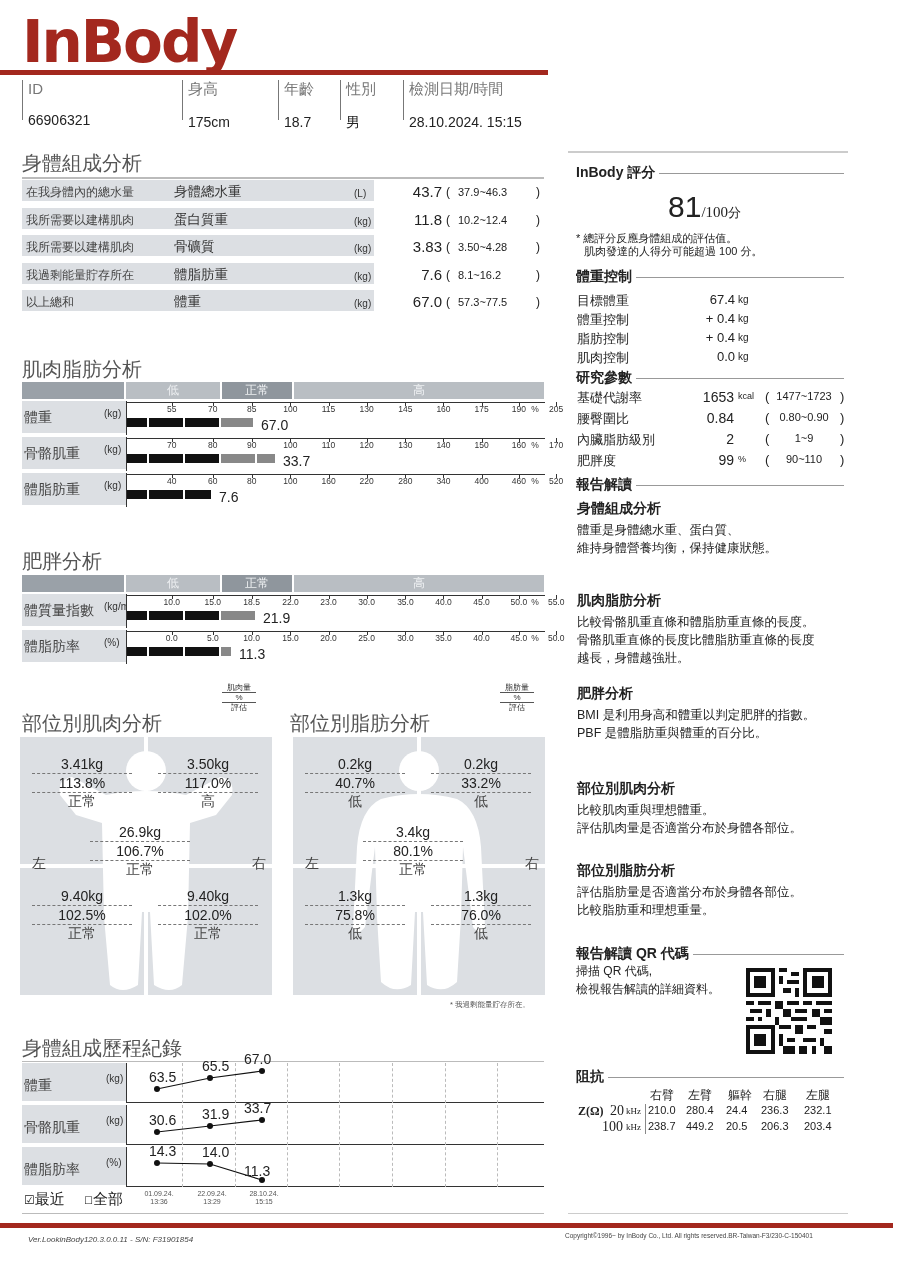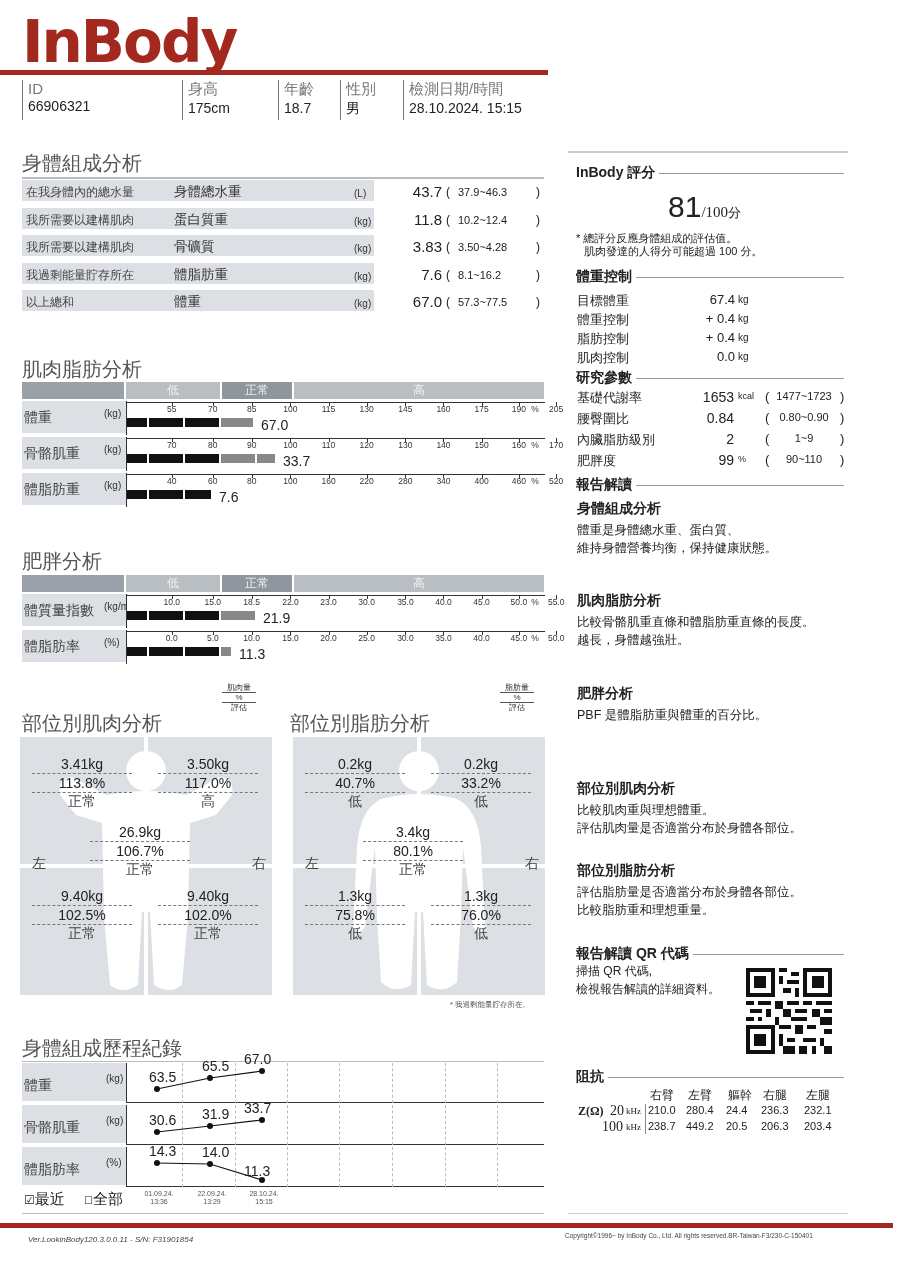--- a/index.html
+++ b/index.html
@@ -2,21 +2,21 @@
 <html><head>
 <meta charset="utf-8">
 <style>
 *{box-sizing:border-box;margin:0;padding:0}
 body{width:908px;height:1280px;background:#fff;font-family:"Liberation Sans","DejaVu Sans",sans-serif;color:#222;position:relative;overflow:hidden}
 .abs{position:absolute}
 .logo{left:22px;top:8px;font-size:58px;font-weight:bold;color:#a3281e;letter-spacing:-2px;font-family:"DejaVu Sans",sans-serif}
 .topbar{left:0;top:70px;width:548px;height:5px;background:#a3281e}
 .info{top:80px;height:40px;border-left:1px solid #777;padding-left:5px}
 .info .lbl{font-size:15px;color:#777}
-.info .val{font-size:14px;color:#222;margin-top:1px}
+.info .val{font-size:14px;color:#222;margin-top:15px}
 .sec-title{font-size:20px;color:#555}
 .tbl-row{position:absolute;left:22px;width:522px;height:24px;background:#dcdfe3;border-bottom:3px solid #fff;font-size:13px}
 .tbl-row .c1{position:absolute;left:4px;top:4px;color:#444;font-size:12px}
 .tbl-row .c2{position:absolute;left:152px;top:3px;color:#333;font-size:13.5px}
 .tbl-row .unit{position:absolute;left:332px;bottom:2px;font-size:10px;color:#333}
 .tbl-row .valbox{position:absolute;left:352px;top:0;width:170px;height:24px;background:#fff}
 .tbl-row .v{position:absolute;right:102px;top:3px;font-size:15px}
 .tbl-row .rng{position:absolute;left:84px;top:6px;font-size:11px}
 .tbl-row .rp{position:absolute;right:4px;top:5px;font-size:12px}
 .band{position:absolute;height:17px;font-size:12px;color:#eef0f2;text-align:center;line-height:17px}
@@ -578,24 +578,26 @@
   </div>
 <div id="report">
     <div class="abs" style="left:577px;top:500px;width:270px">
       <div class="desc-title">身體組成分析</div>
       <div class="desc">體重是身體總水重、蛋白質、</div>
       <div class="desc">維持身體營養均衡，保持健康狀態。</div>
     </div>
     <div class="abs" style="left:577px;top:592px;width:270px">
       <div class="desc-title">肌肉脂肪分析</div>
       <div class="desc">比較骨骼肌重直條和體脂肪重直條的長度。</div>
+      <div class="desc">骨骼肌重直條的長度比體脂肪重直條的長度</div>
       <div class="desc">越長，身體越強壯。</div>
     </div>
     <div class="abs" style="left:577px;top:685px;width:270px">
       <div class="desc-title">肥胖分析</div>
+      <div class="desc">BMI 是利用身高和體重以判定肥胖的指數。</div>
       <div class="desc">PBF 是體脂肪重與體重的百分比。</div>
     </div>
     <div class="abs" style="left:577px;top:780px;width:270px">
       <div class="desc-title">部位別肌肉分析</div>
       <div class="desc">比較肌肉重與理想體重。</div>
       <div class="desc">評估肌肉量是否適當分布於身體各部位。</div>
     </div>
     <div class="abs" style="left:577px;top:862px;width:270px">
       <div class="desc-title">部位別脂肪分析</div>
       <div class="desc">評估脂肪量是否適當分布於身體各部位。</div>

